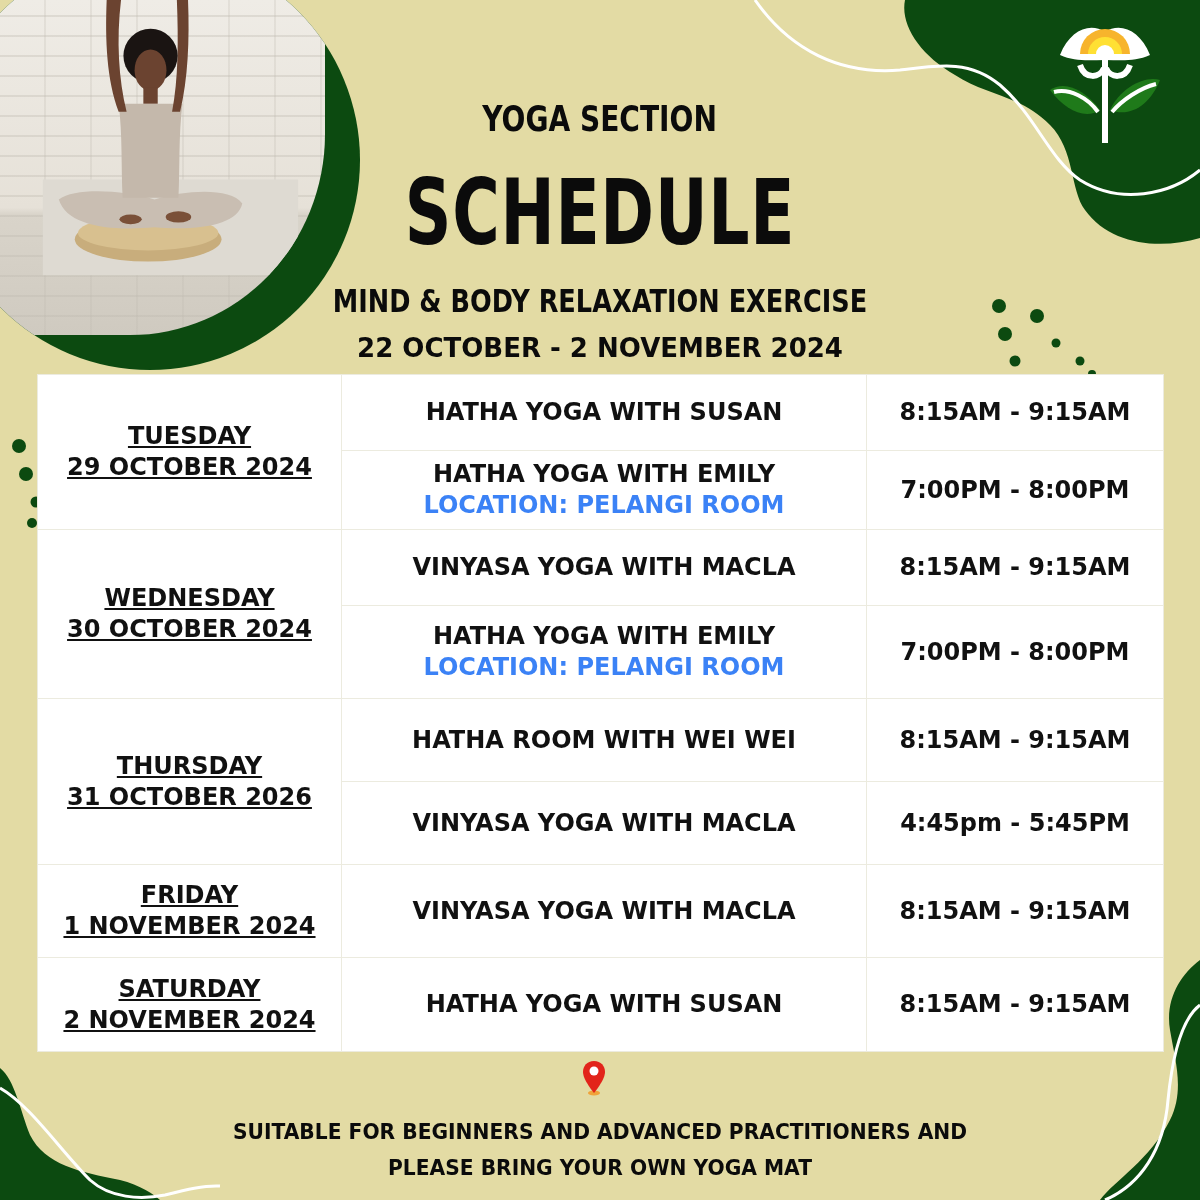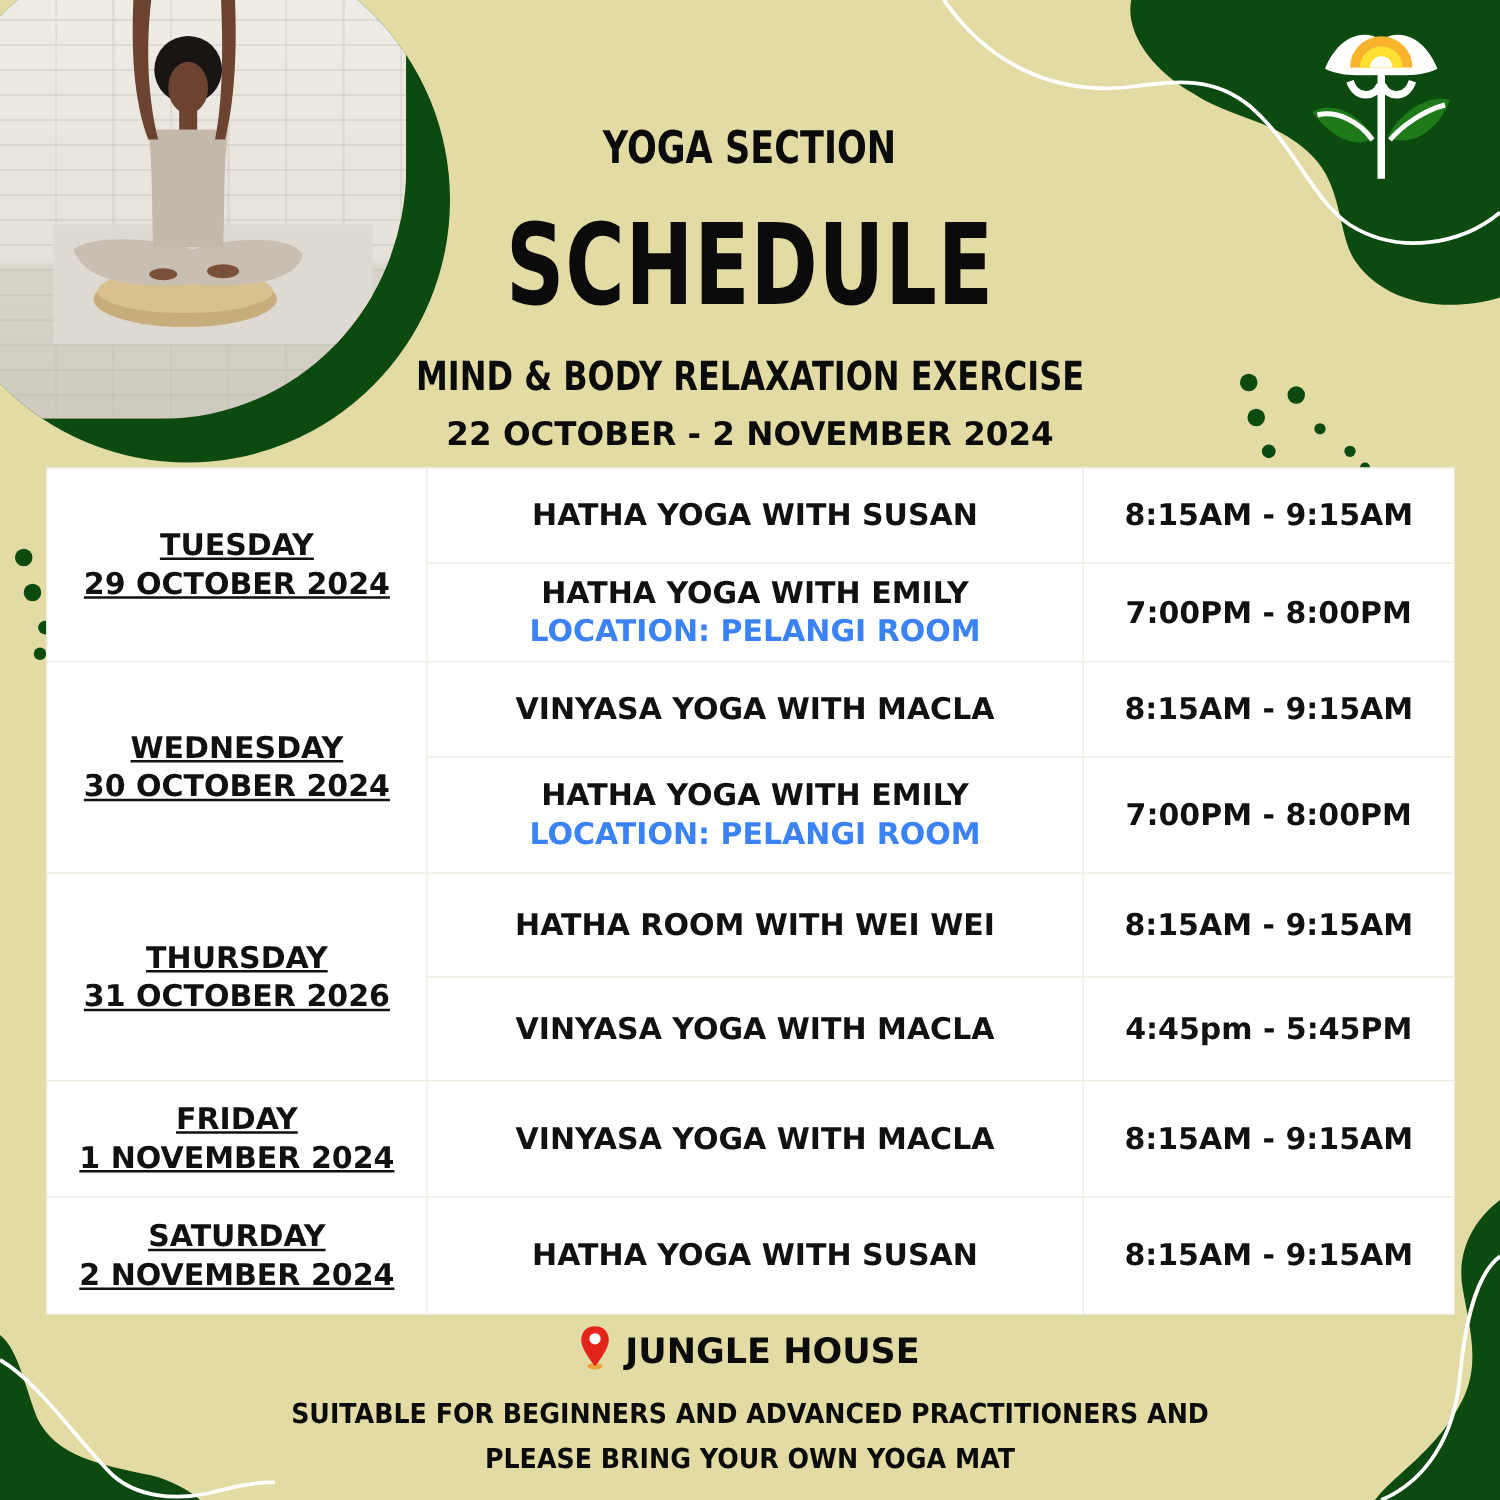--- a/index.html
+++ b/index.html
@@ -245,18 +245,18 @@
     </td>
   </tr>
 </tbody>
   </table>
 
 <div class="venue">
   <svg class="pin" viewBox="0 0 24 36">
     <ellipse cx="12" cy="33" rx="6" ry="2.5" fill="#f0a33a"></ellipse>
     <path d="M12,1 C5,1 1,6 1,12 C1,20 12,33 12,33 C12,33 23,20 23,12 C23,6 19,1 12,1 Z" fill="#e2241a"></path>
     <circle cx="12" cy="11" r="4.5" fill="#ffffff"></circle>
-  </svg><span>JUNGLE HOUSE</span>
+  </svg>
 </div>
 <div class="note">
   <span class="line">SUITABLE FOR BEGINNERS AND ADVANCED PRACTITIONERS AND</span>
   <span class="line">PLEASE BRING YOUR OWN YOGA MAT</span>
 </div>
 
 </body></html>

